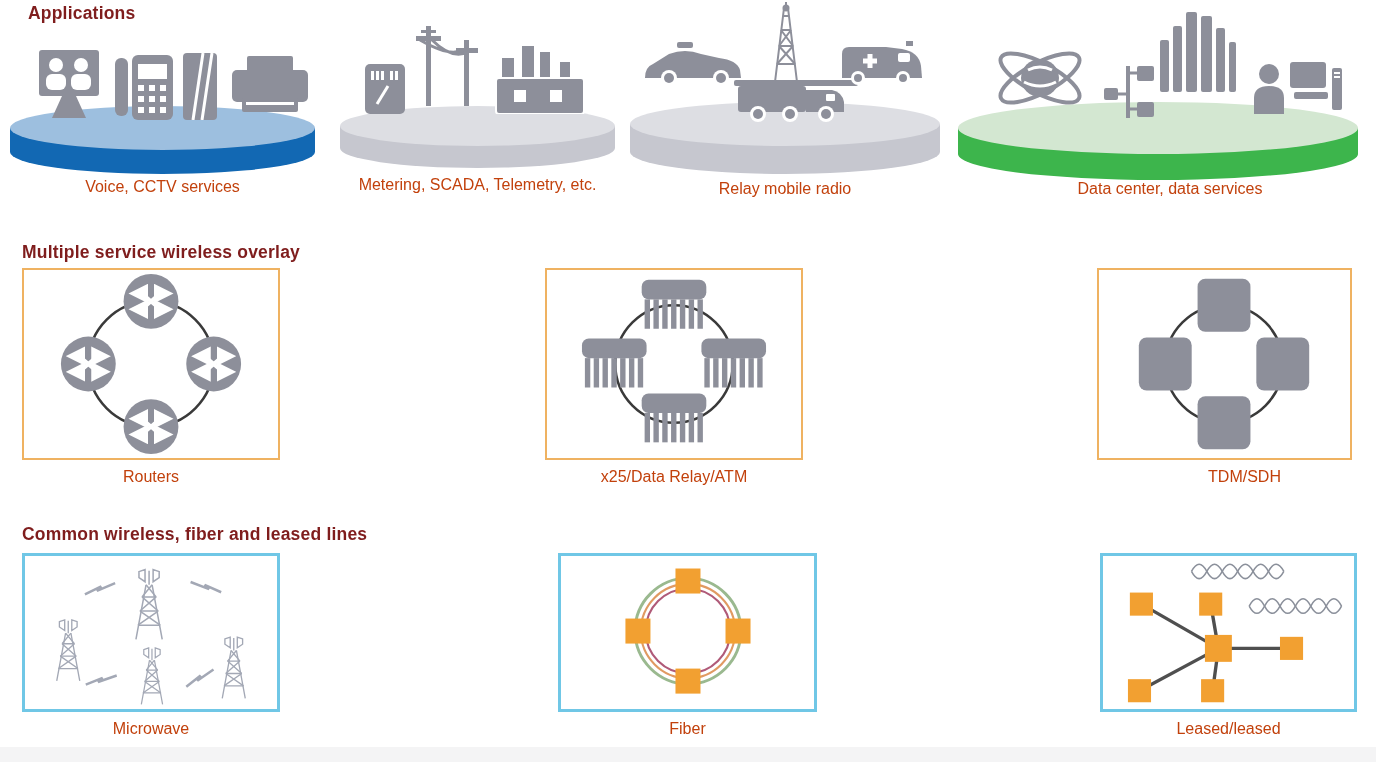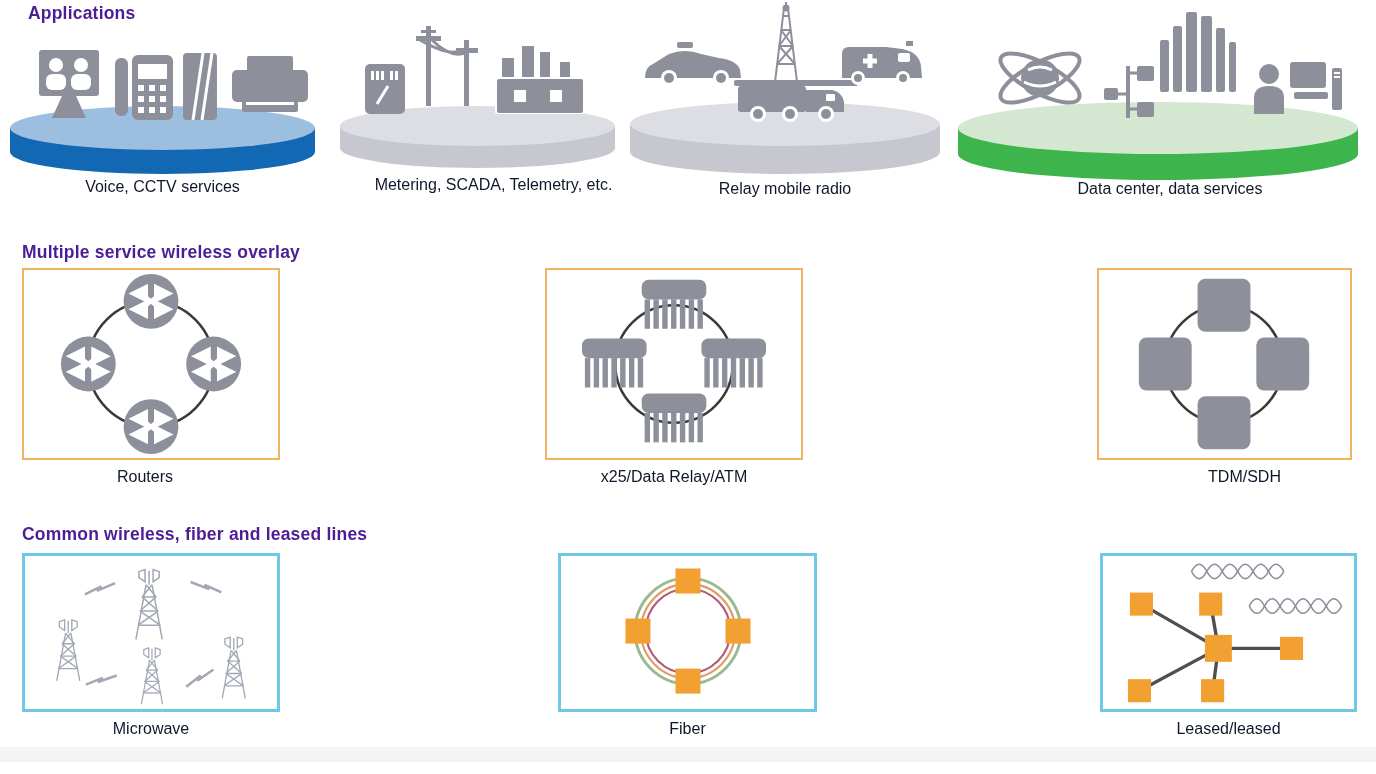--- a/index.html
+++ b/index.html
@@ -1,20 +1,20 @@
 <!DOCTYPE html>
 <html><head>
 <meta charset="utf-8">
 <style>
   html,body{margin:0;padding:0;background:#fff;}
   .canvas{position:relative;width:1376px;height:774px;background:#ffffff;overflow:hidden;
           font-family:"Liberation Sans",sans-serif;}
   .abs{position:absolute;}
-  .hd{position:absolute;font-weight:bold;font-size:17.5px;color:#4c1d95;letter-spacing:.2px;white-space:nowrap;}
-  .cap{position:absolute;text-align:center;font-size:16px;color:#0f172a;white-space:nowrap;}
+  .hd{position:absolute;font-weight:bold;font-size:17.5px;color:#7f1d1d;letter-spacing:.2px;white-space:nowrap;}
+  .cap{position:absolute;text-align:center;font-size:16px;color:#c2410c;white-space:nowrap;}
   .platform{position:absolute;top:0;height:205px;}
   .obox{position:absolute;background:#fff;border:2.5px solid var(--ob);box-sizing:border-box;}
   .tbox{position:absolute;background:#fff;border:3px solid var(--tb);box-sizing:border-box;}
   .obox svg,.tbox svg{display:block;width:100%;height:100%;}
   .ringline{fill:none;stroke:#3a3a3a;stroke-width:2.6px;}
   :root{
     --g:#8d8f9a;          
     --ob:#efb261;         
     --tb:#70c7e6;         
     --orange:#f2a031;     
@@ -132,21 +132,21 @@
     </svg>
     <svg class="abs" style="left:150px;top:44px" width="100" height="70" viewBox="0 0 100 70">
       <rect x="12" y="14" width="12" height="30" fill="var(--g)"></rect>
       <rect x="32" y="2" width="12" height="42" fill="var(--g)"></rect>
       <rect x="50" y="8" width="10" height="36" fill="var(--g)"></rect>
       <rect x="70" y="18" width="10" height="26" fill="var(--g)"></rect>
       <rect x="6" y="34" width="88" height="36" rx="3" fill="var(--g)" stroke="#fff" stroke-width="2"></rect>
       <rect x="24" y="46" width="12" height="12" fill="#fff"></rect>
         <rect x="60" y="46" width="12" height="12" fill="#fff"></rect>
     </svg>
-    <div class="cap" style="left:16px;top:176px;width:275px">Metering, SCADA, Telemetry, etc.</div>
+    <div class="cap" style="left:0;top:176px;width:275px">Metering, SCADA, Telemetry, etc.</div>
   </div>
 
   <div class="platform" style="left:630px;width:310px">
     <svg class="abs" style="left:0;top:100px" width="310" height="76">
       <path d="M0,24 L0,52 A155,22 0 0 0 310,52 L310,24 Z" fill="#c6c7cf"></path>
       <ellipse cx="155" cy="24" rx="155" ry="22" fill="#dddee3"></ellipse>
     </svg>
     <svg class="abs" style="left:13px;top:42px" width="100" height="44" viewBox="0 0 100 44">
       <rect x="34" y="0" width="16" height="6" rx="2" fill="var(--g)"></rect>
       <path d="M2,36 Q2,25 10,22 L26,12 Q42,6 58,12 L76,16 Q94,18 97,28 L98,36 Z" fill="var(--g)"></path>
@@ -231,21 +231,21 @@
 
   <div class="obox" style="left:22px;top:268px;width:258px;height:192px">
     <svg viewBox="0 0 258 192">
       <circle cx="129" cy="96" r="64" class="ringline"></circle>
       <use href="#router-node" transform="translate(129,32)"></use>
       <use href="#router-node" transform="translate(129,160)"></use>
       <use href="#router-node" transform="translate(65,96)"></use>
       <use href="#router-node" transform="translate(193,96)"></use>
     </svg>
   </div>
-  <div class="cap" style="left:16px;top:468px;width:258px">Routers</div>
+  <div class="cap" style="left:22px;top:468px;width:258px">Routers</div>
 
   <div class="obox" style="left:545px;top:268px;width:258px;height:192px">
     <svg viewBox="0 0 258 192">
       <circle cx="129" cy="96" r="60" class="ringline"></circle>
       <use href="#fr-node" transform="translate(129,36)"></use>
       <use href="#fr-node" transform="translate(129,152)"></use>
       <use href="#fr-node" transform="translate(68,96)"></use>
       <use href="#fr-node" transform="translate(190,96)"></use>
     </svg>
   </div>

